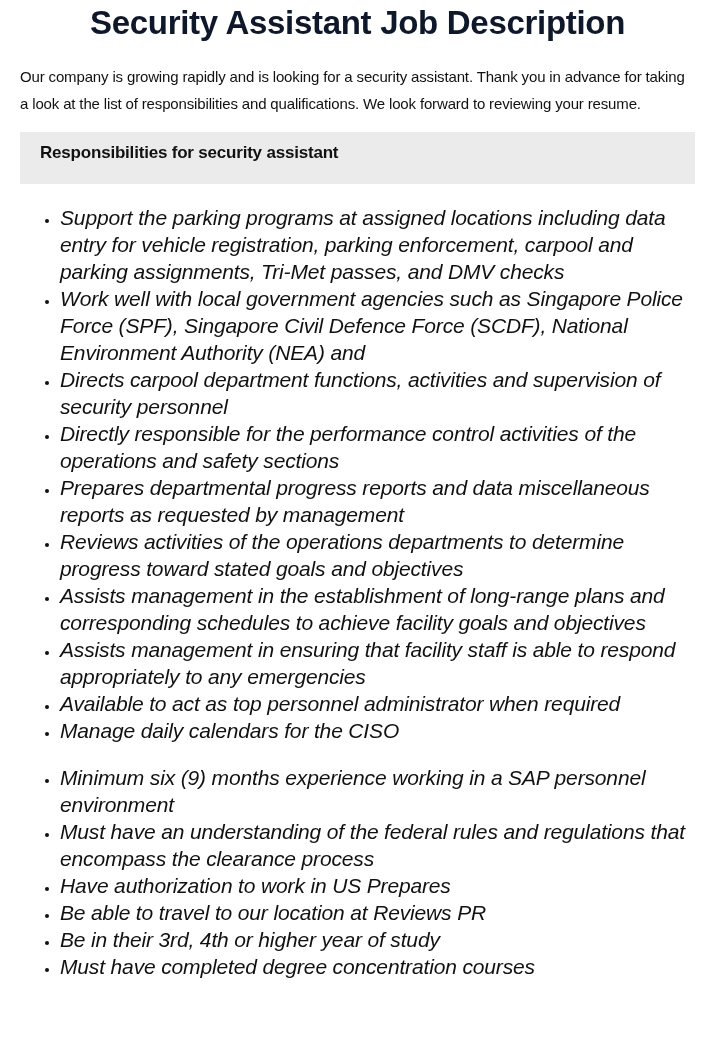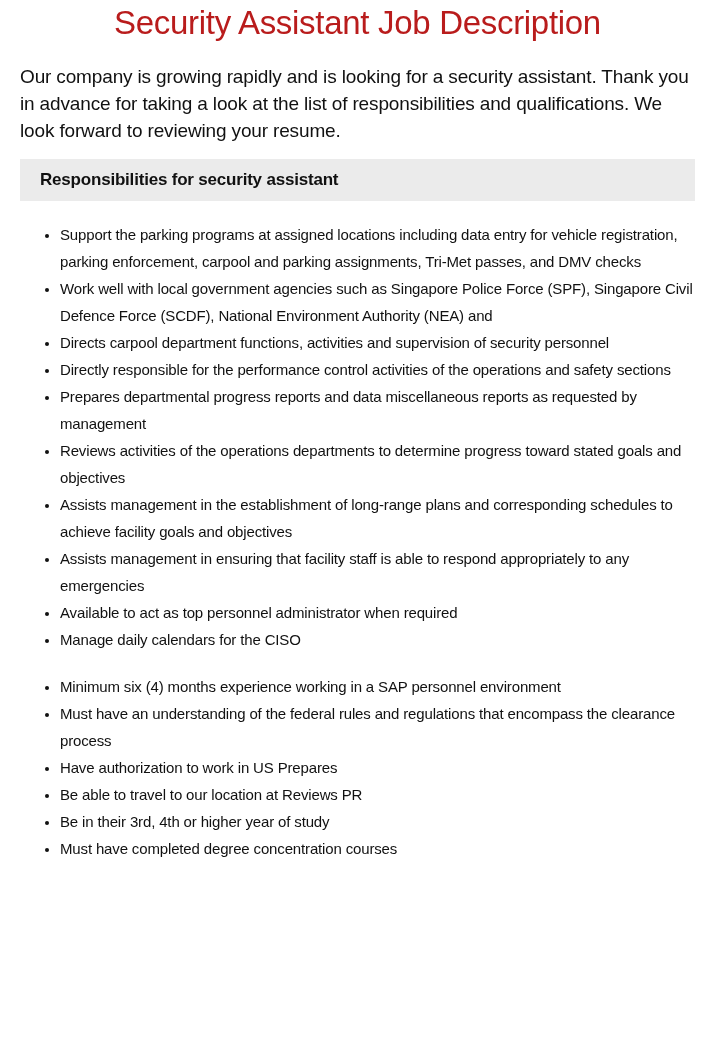--- a/index.html
+++ b/index.html
@@ -5,41 +5,42 @@
   html, body { margin: 0; padding: 0; background: #ffffff; }
   body {
     width: 720px; height: 1057px; overflow: hidden;
     font-family: "Liberation Sans", sans-serif;
     color: #111111;
   }
   .page { padding: 0 25px 0 20px; }
   h1 {
     margin: 0; padding-top: 2px;
     text-align: center;
-    font-size: 33px; font-weight: normal;
+    font-size: 33px; font-weight: bold;
     line-height: 42px; letter-spacing: -0.3px;
-    color: #b91c1c;
+    color: #0f172a;
   }
   .intro {
     margin: 19px 0 0 0;
-    font-size: 19px; line-height: 27px;
+    font-size: 15px; line-height: 27px;
     letter-spacing: -0.15px;
   }
   .section-header {
     margin-top: 15px;
     background: #ebebeb;
-    height: 42px; line-height: 42px;
+    height: 52px; line-height: 42px;
     padding-left: 20px;
     font-size: 17px; font-weight: bold;
     letter-spacing: -0.2px;
   }
   ul {
     margin: 20px 0 0 0; padding-left: 40px;
-    font-size: 15px; line-height: 27px;
+    font-size: 21px; line-height: 27px;
     letter-spacing: -0.15px;
+    font-style: italic;
   }
   li { padding-left: 0; }
   li::marker { font-size: 14px; }
   .quals-header { margin-top: 19px; }
 </style>
 </head>
 <body>
 
 <div class="page">
   <h1>Security Assistant Job Description</h1>
@@ -53,20 +54,20 @@
     <li>Directly responsible for the performance control activities of the operations and safety sections</li>
     <li>Prepares departmental progress reports and data miscellaneous reports as requested by management</li>
     <li>Reviews activities of the operations departments to determine progress toward stated goals and objectives</li>
     <li>Assists management in the establishment of long-range plans and corresponding schedules to achieve facility goals and objectives</li>
     <li>Assists management in ensuring that facility staff is able to respond appropriately to any emergencies</li>
     <li>Available to act as top personnel administrator when required</li>
     <li>Manage daily calendars for the CISO</li>
   </ul>
 
   <ul>
-    <li>Minimum six (4) months experience working in a SAP personnel environment</li>
+    <li>Minimum six (9) months experience working in a SAP personnel environment</li>
     <li>Must have an understanding of the federal rules and regulations that encompass the clearance process</li>
     <li>Have authorization to work in US Prepares</li>
     <li>Be able to travel to our location at Reviews PR</li>
     <li>Be in their 3rd, 4th or higher year of study</li>
     <li>Must have completed degree concentration courses</li>
   </ul>
 </div>
 
 </body></html>

